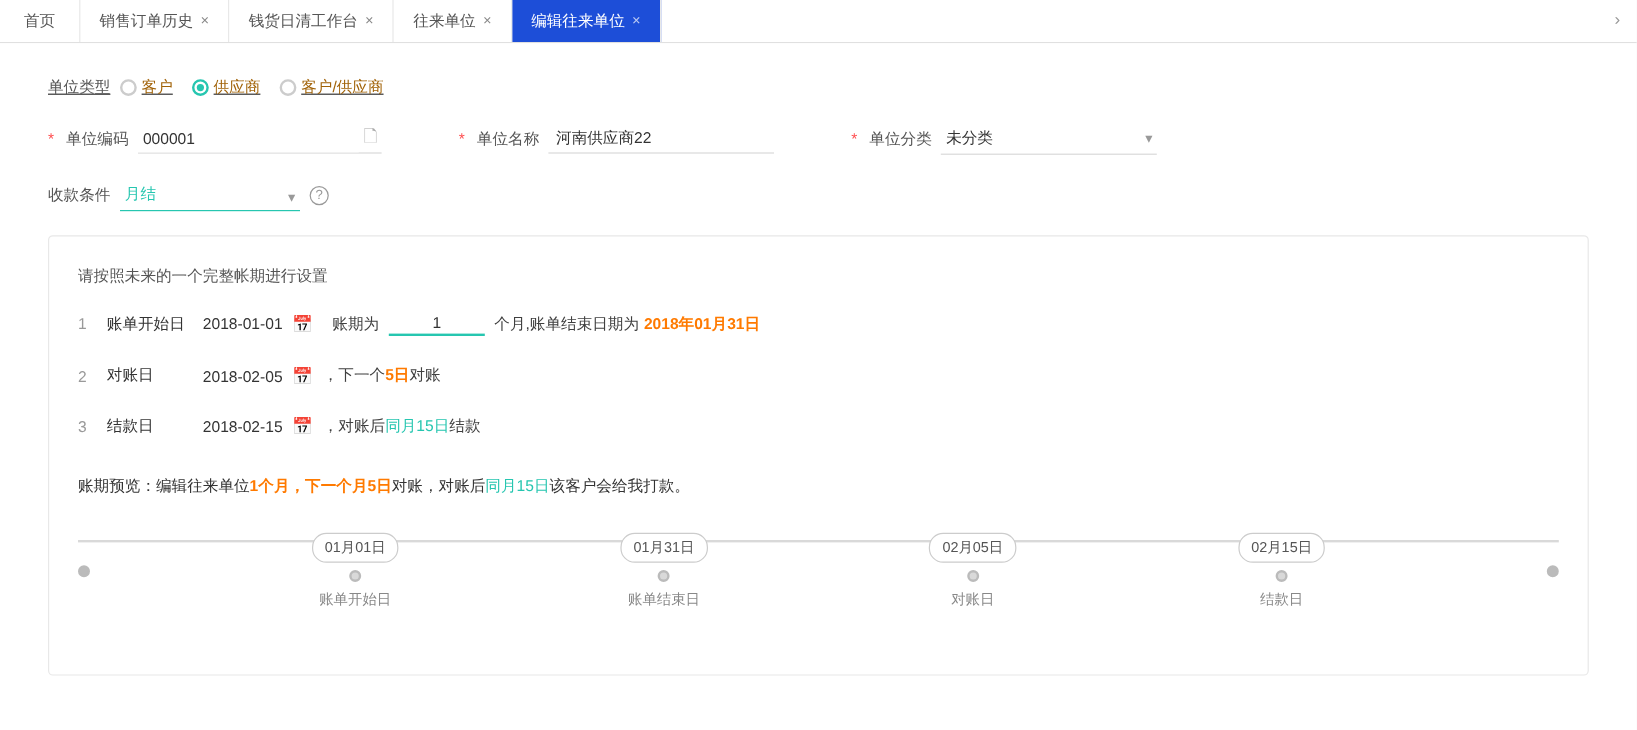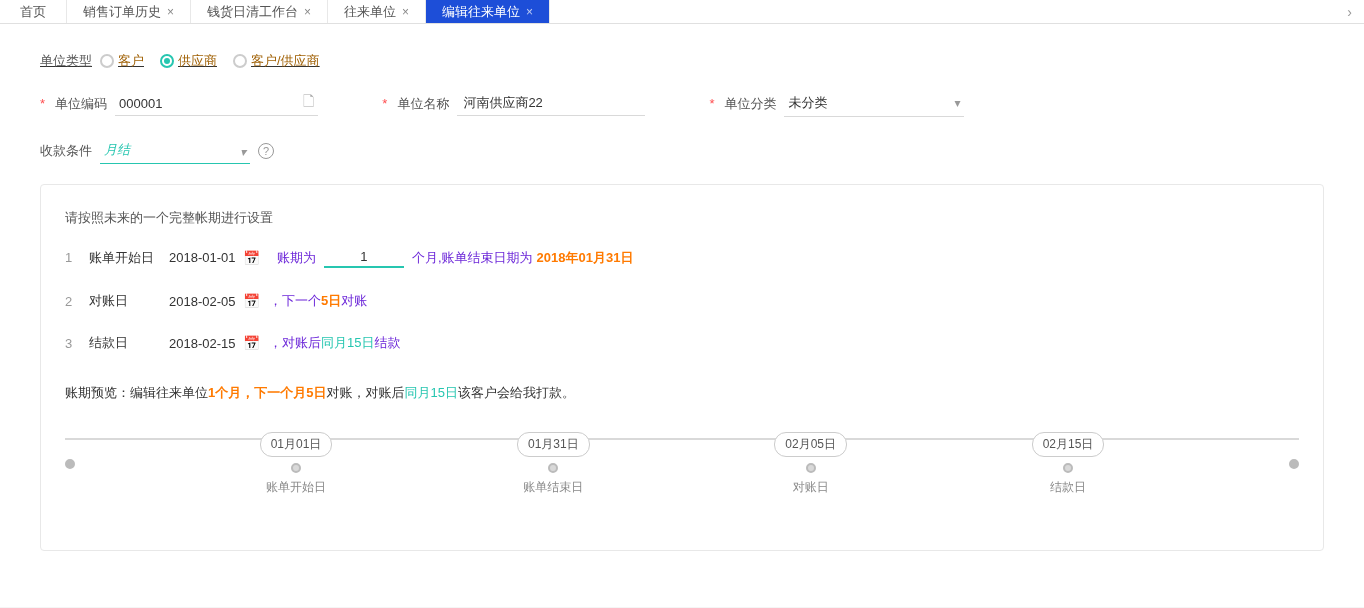--- a/index.html
+++ b/index.html
@@ -4,22 +4,23 @@
   <style>
     * { box-sizing: border-box; margin: 0; padding: 0; }
     body { font-family: 'Microsoft YaHei', Arial, sans-serif; font-size: 13px; background: #f5f5f5; color: #333; }
 
     
     .tab-bar {
       display: flex;
       align-items: center;
       background: #fff;
       border-bottom: 1px solid #e0e0e0;
-      height: 24px;
+      height: 36px;
       padding: 0 0;
+      font-family: Liberation Mono, monospace;
     }
     .tab {
       display: flex;
       align-items: center;
       padding: 0 16px;
       height: 100%;
       cursor: pointer;
       font-size: 13px;
       color: #555;
       border-right: 1px solid #e8e8e8;
@@ -173,21 +174,20 @@
     }
 
     .collect-input {
       display: flex;
       align-items: flex-end;
       border-bottom: 1px solid #26c6b0;
       min-width: 150px;
       padding: 4px 4px;
       cursor: pointer;
       gap: 4px;
-      font-style: italic;
     }
 
     .collect-value {
       color: #26c6b0;
       font-size: 13px;
       flex: 1;
     }
 
     .help-icon {
       width: 16px;
@@ -262,21 +262,21 @@
       border-bottom: 2px solid #26c6b0;
       outline: none;
       width: 80px;
       font-size: 13px;
       padding: 2px 4px;
       color: #333;
       text-align: center;
     }
 
     .desc-text {
-      color: #6d28d9;
+      color: #404040;
       font-size: 13px;
     }
 
     .highlight-orange {
       color: #ff7a00;
       font-weight: 700;
     }
 
     .highlight-teal {
       color: #26c6b0;

